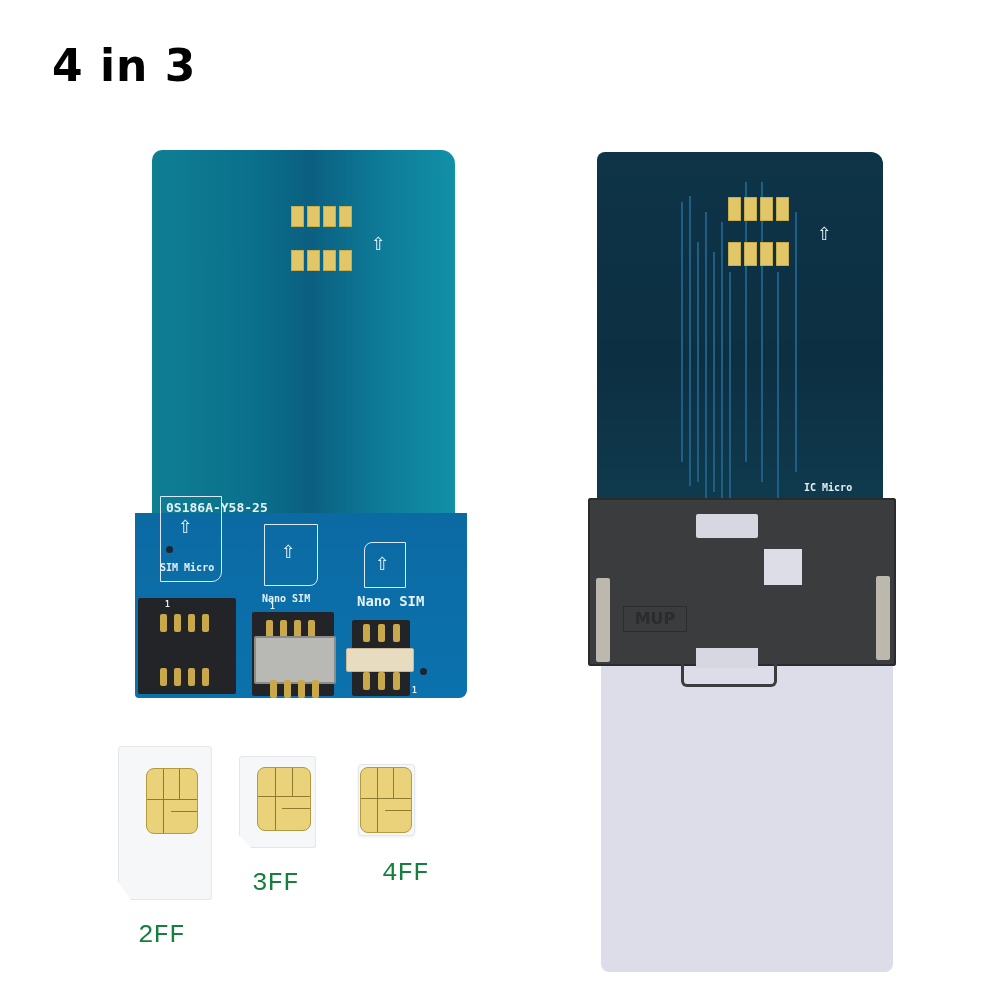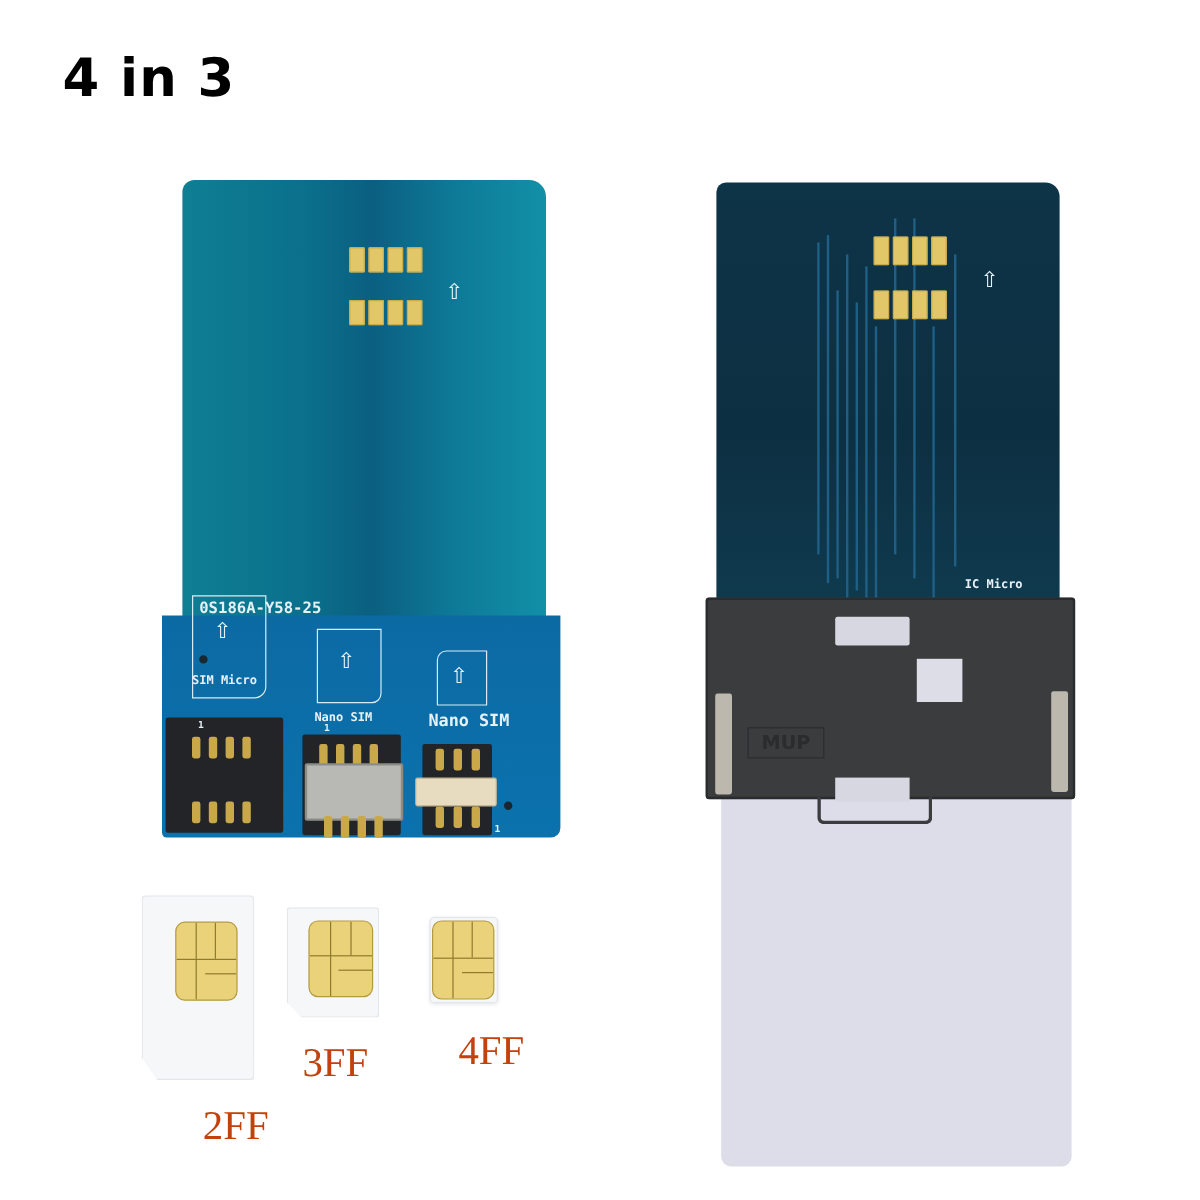--- a/index.html
+++ b/index.html
@@ -26,21 +26,21 @@
     background:linear-gradient(180deg,#0e3447 0%,#0d2f42 60%,#0f3a4e 100%);}
   .trace{position:absolute;width:2px;background:#1f5f85;}
   .reader{left:588px;top:498px;width:308px;height:168px;background:#3a3c3e;border-radius:3px;
     box-shadow:inset 0 0 0 2px #2a2b2c;}
   .white-card{left:601px;top:664px;width:292px;height:308px;background:#dcdde9;border-radius:0 0 8px 8px;}
 
   
   .sim{background:#f6f7f9;border:1px solid #e4e6ea;box-shadow:0 1px 3px rgba(0,0,0,.08);}
   .chip{background:#e9d27a;border-radius:8px;border:1.5px solid #b49a3e;position:absolute;overflow:hidden;}
   .chip-line{position:absolute;background:#8f7a2f;}
-  .sim-label{font-size:34px;color:#c2410c;font-family:Liberation Serif, serif;}
+  .sim-label{font-size:26px;color:#15803d;font-family:Liberation Mono, monospace;}
 </style>
 </head>
 <body>
 
 <div class="abs title">4 in 3</div>
 
 <div>
   <div class="abs pcb-left-top"></div>
   <div class="abs pcb-left-bottom"></div>
 
@@ -121,21 +121,21 @@
 
 <div>
 
   <div class="abs sim" style="left:118px;top:746px;width:92px;height:152px;border-radius:4px 4px 4px 4px;clip-path:polygon(0 0,100% 0,100% 100%,14% 100%,0 88%);"></div>
   <div class="chip" style="left:146px;top:768px;width:50px;height:64px;">
     <div class="chip-line" style="left:16px;top:0;width:1px;height:64px;"></div>
     <div class="chip-line" style="left:32px;top:0;width:1px;height:30px;"></div>
     <div class="chip-line" style="left:0;top:30px;width:50px;height:1px;"></div>
     <div class="chip-line" style="left:24px;top:42px;width:26px;height:1px;"></div>
   </div>
-  <div class="abs sim-label" style="left:138px;top:920px;margin-left:31px;">2FF</div>
+  <div class="abs sim-label" style="left:138px;top:920px;">2FF</div>
 
   <div class="abs sim" style="left:239px;top:756px;width:75px;height:90px;border-radius:3px;clip-path:polygon(0 0,100% 0,100% 100%,16% 100%,0 86%);"></div>
   <div class="chip" style="left:257px;top:767px;width:52px;height:62px;">
     <div class="chip-line" style="left:17px;top:0;width:1px;height:62px;"></div>
     <div class="chip-line" style="left:34px;top:0;width:1px;height:28px;"></div>
     <div class="chip-line" style="left:0;top:28px;width:52px;height:1px;"></div>
     <div class="chip-line" style="left:24px;top:40px;width:28px;height:1px;"></div>
   </div>
   <div class="abs sim-label" style="left:252px;top:868px;">3FF</div>
 

